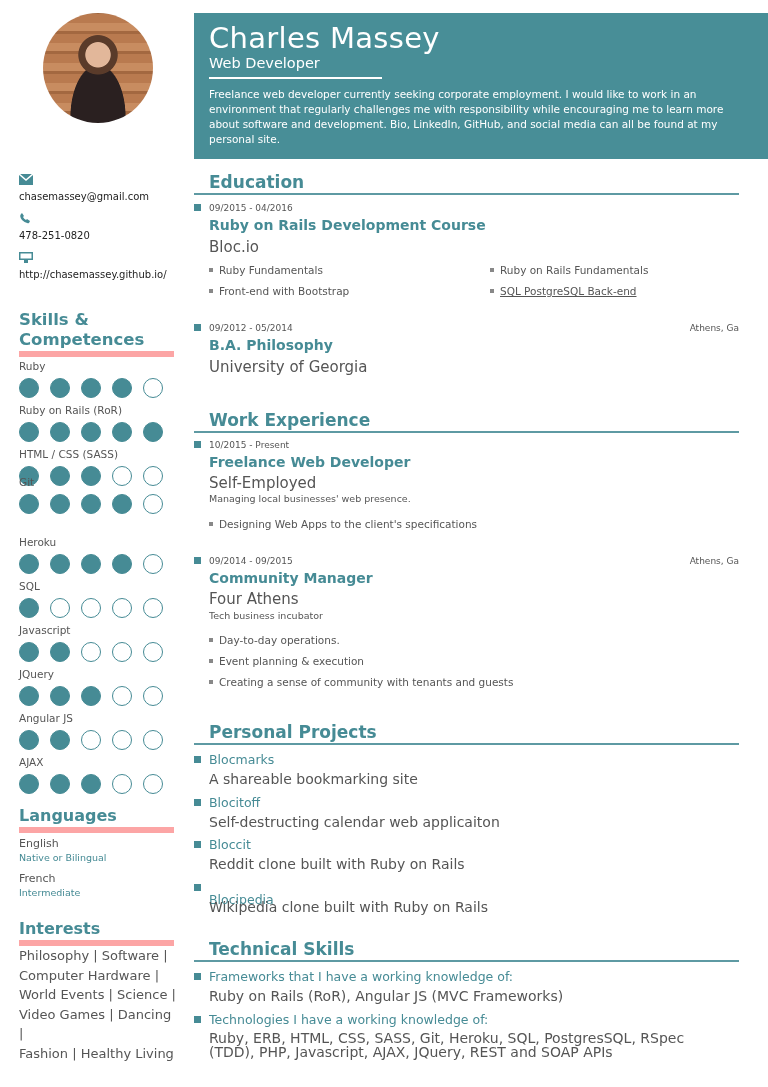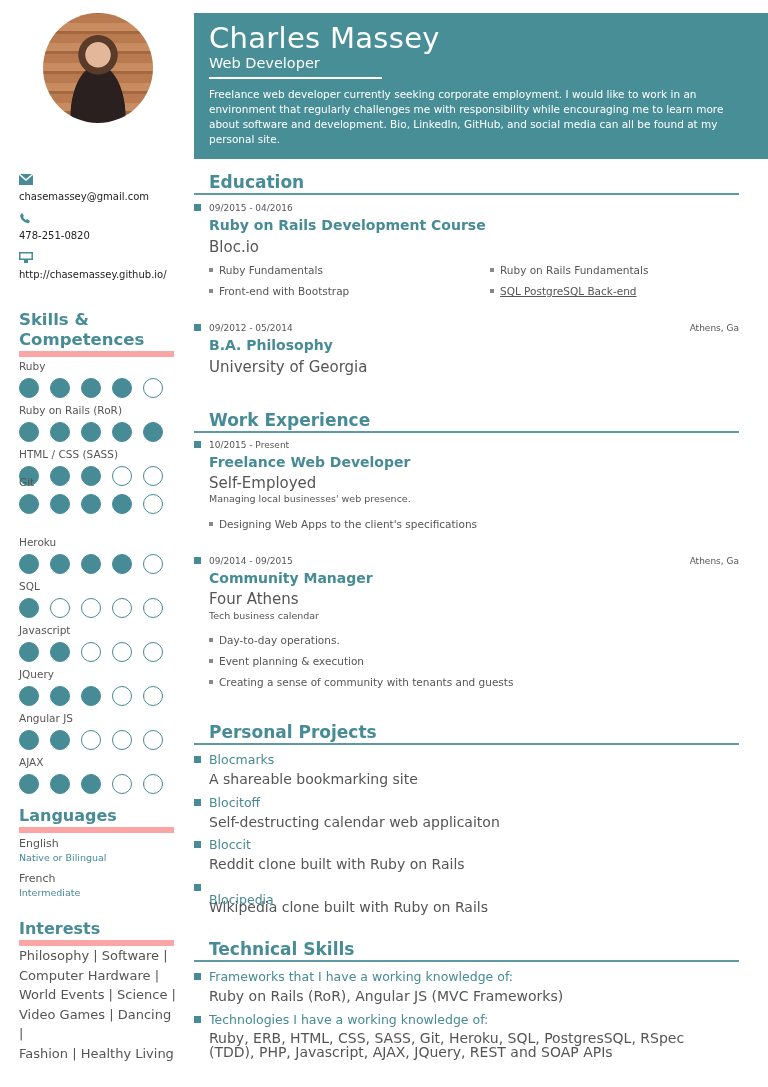--- a/index.html
+++ b/index.html
@@ -228,21 +228,21 @@
   <div class="org" style="top:34px;">Self-Employed</div>
   <div class="desc" style="top:53px;">Managing local businesses' web presence.</div>
   <div class="bul" style="left:15px; top:78px;">Designing Web Apps to the client's specifications</div>
 </div>
 <div class="entry" style="top:556px;">
   <div class="sq" style="top:1px;"></div>
   <div class="date" style="top:0;">09/2014 - 09/2015</div>
   <div class="loc" style="top:0;">Athens, Ga</div>
   <div class="etitle" style="top:14px;">Community Manager</div>
   <div class="org" style="top:34px;">Four Athens</div>
-  <div class="desc" style="top:54px;">Tech business calendar</div>
+  <div class="desc" style="top:54px;">Tech business incubator</div>
   <div class="bul" style="left:15px; top:78px;">Day-to-day operations.</div>
   <div class="bul" style="left:15px; top:99px;">Event planning &amp; execution</div>
   <div class="bul" style="left:15px; top:120px;">Creating a sense of community with tenants and guests</div>
 </div>
 
 <div class="sec-h" style="top:721px;">Personal Projects</div>
 <div class="entry" style="top:752px;">
   <div class="sq" style="top:4px;"></div>
   <div class="ptitle" style="top:0;">Blocmarks</div>
   <div class="pdesc" style="top:19px;">A shareable bookmarking site</div>

